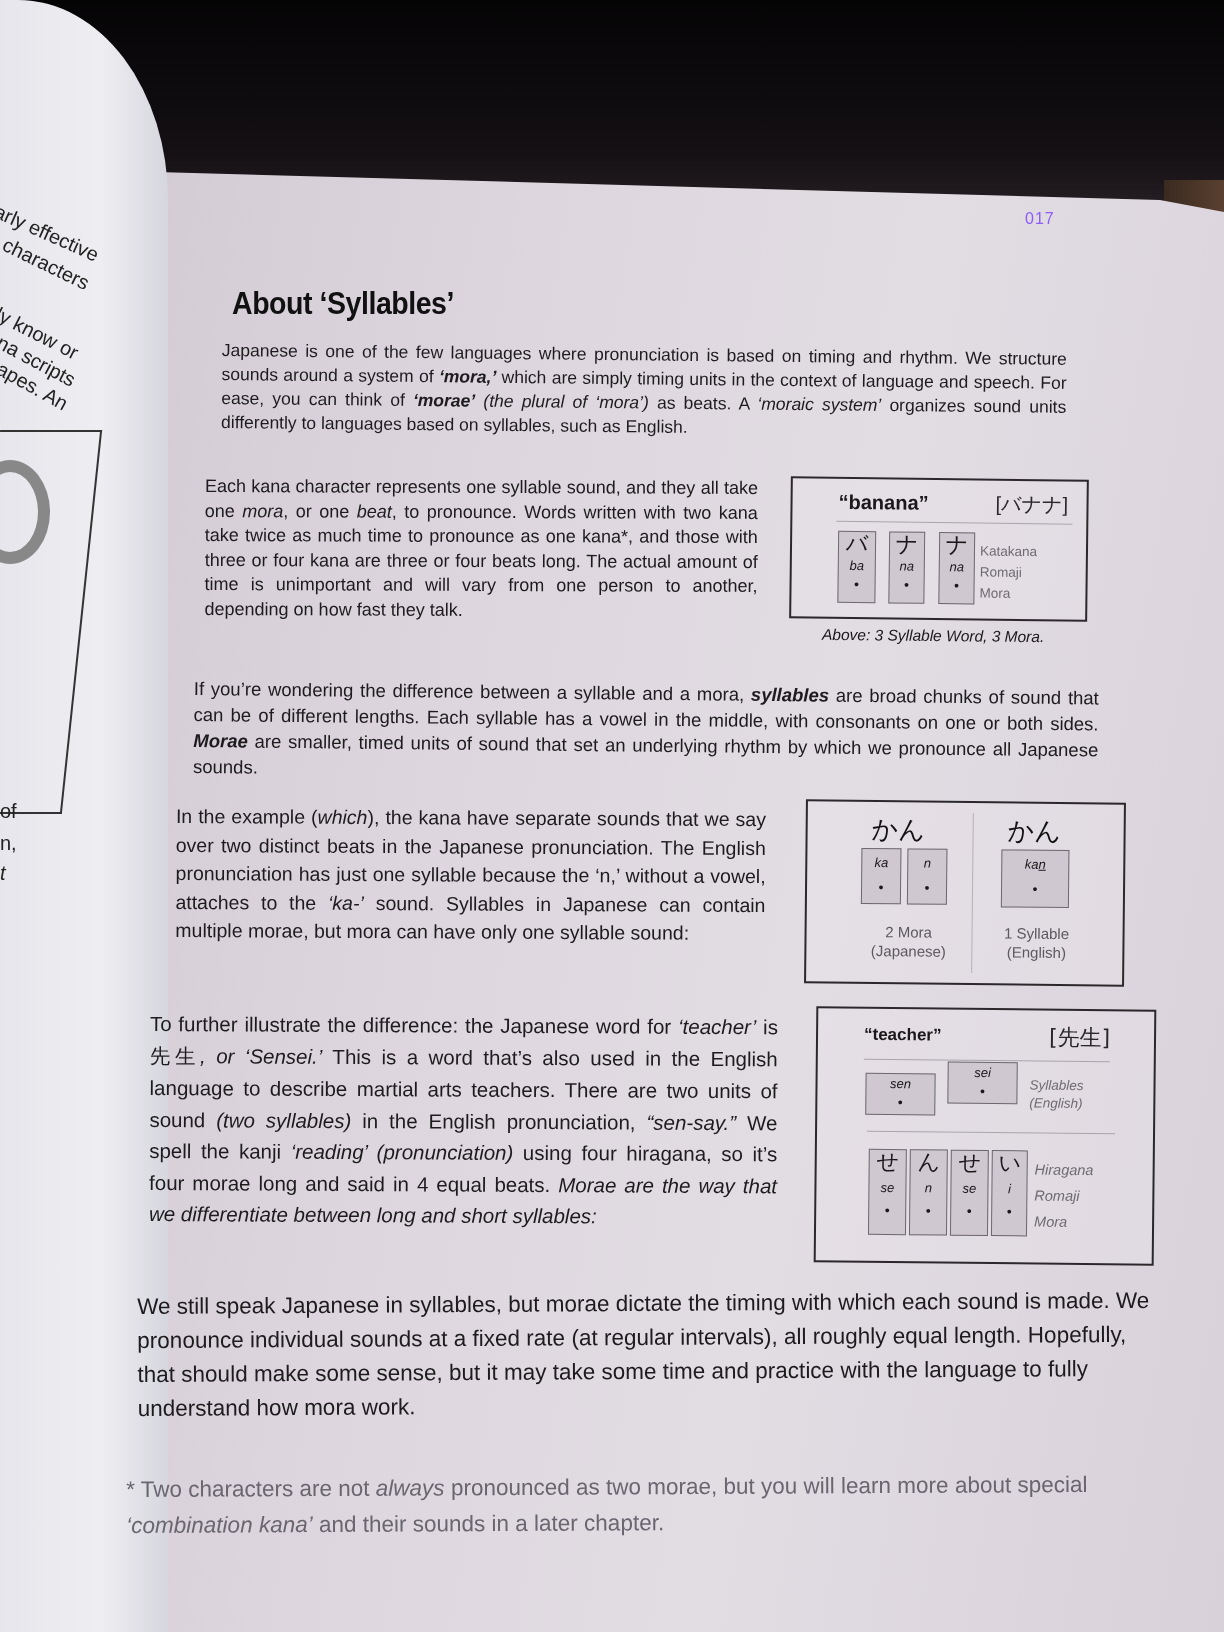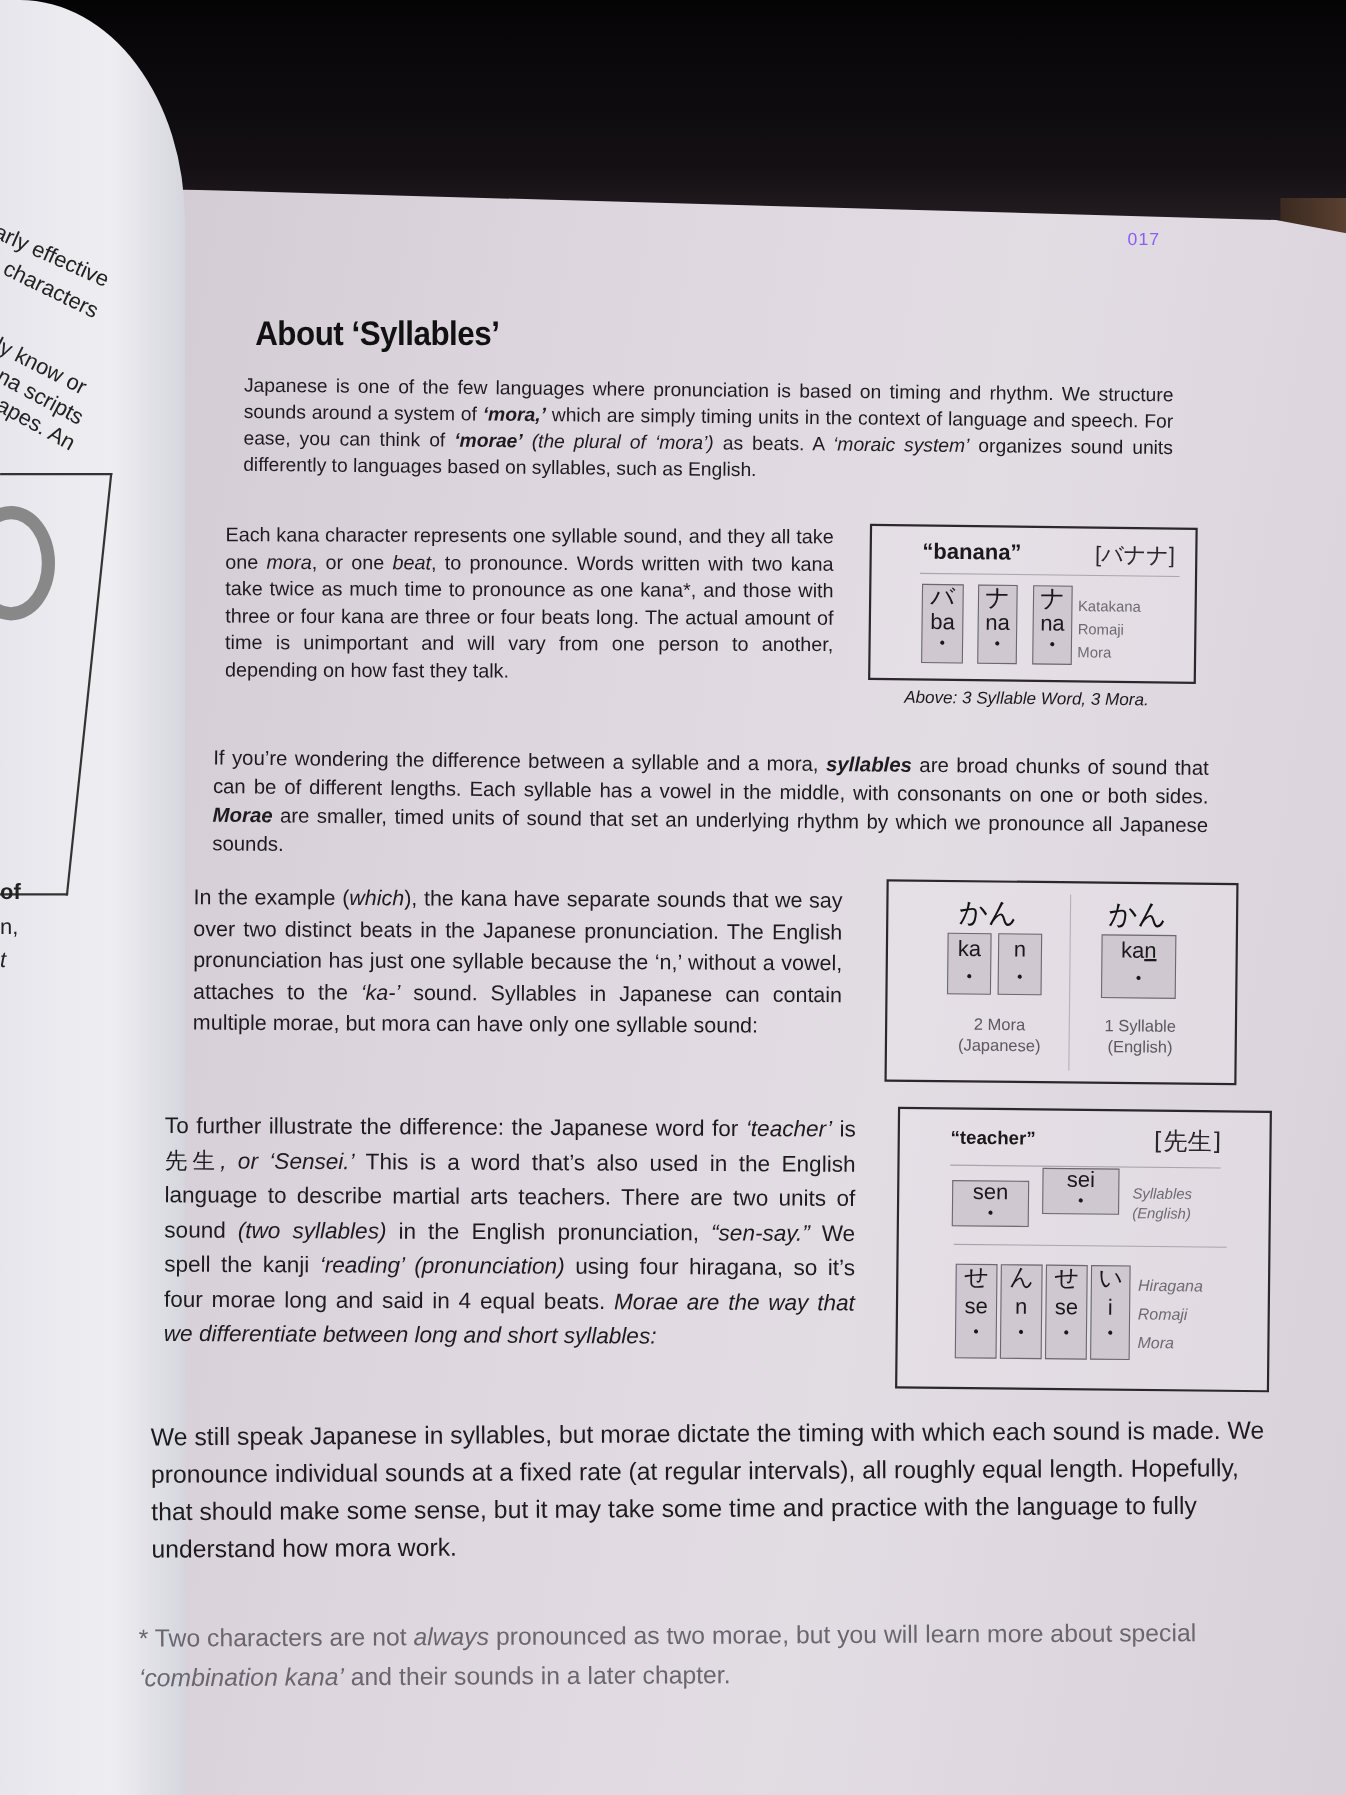--- a/index.html
+++ b/index.html
@@ -70,21 +70,21 @@
   .fig-teacher { left: 815px; top: 1008px; width: 336px; height: 252px; transform: rotate(0.6deg); }
 
   .fig-word { position: absolute; font-weight: bold; color: #1a181b; font-size: 20px; }
   .fig-kanji { position: absolute; color: #2a282b; font-size: 20px; margin-left: 27px; }
   .fig-rule { position: absolute; height: 1px; background: #aaa4ac; }
   .cell {
     position: absolute; border: 1.5px solid #6d6870; background: #cfc8d0;
     text-align: center; color: #1a181b;
   }
   .cell .kana { display: block; font-size: 22px; line-height: 24px; font-family: "DejaVu Sans", sans-serif; }
-  .cell .rom { display: block; font-size: 20px; line-height: 20px; text-align: center; }
+  .cell .rom { display: block; font-style: italic; font-size: 13px; line-height: 20px; text-align: center; }
   .cell .dot { display: block; font-size: 14px; line-height: 16px; }
   .row-label { position: absolute; color: #6e6a72; font-size: 13.5px; line-height: 21px; }
   .fig-caption { position: absolute; font-size: 15.5px; color: #1a181b; font-style: italic; }
 
   .kan-head { position: absolute; font-size: 26px; color: #111; font-family: "DejaVu Sans", sans-serif; }
   .kan-sub { position: absolute; color: #5c5860; font-size: 15px; text-align: center; line-height: 19px; }
   .kan-divider { position: absolute; width: 1px; background: #b5b0b8; }
   .underline { text-decoration: underline; }
 </style>
 </head>
@@ -96,21 +96,21 @@
 <div class="page"></div>
 
 <div class="left-page">
   <span class="lp-text" style="left:0px;top:200px;transform:rotate(24deg);">arly effective</span>
   <span class="lp-text" style="left:-6px;top:226px;transform:rotate(26deg);">e characters</span>
   <span class="lp-text" style="left:-4px;top:300px;transform:rotate(27deg);">dy know or</span>
   <span class="lp-text" style="left:-6px;top:326px;transform:rotate(28deg);">ana scripts</span>
   <span class="lp-text" style="left:-6px;top:352px;transform:rotate(29deg);">hapes. An</span>
   <div class="lp-box"></div>
   <div class="lp-ring"></div>
-  <span class="lp-text" style="left:0px;top:800px;font-weight:bold;">of</span>
+  <span class="lp-text" style="left:0px;top:800px;">of</span>
   <span class="lp-text" style="left:0px;top:832px;">n,</span>
   <span class="lp-text" style="left:0px;top:862px;font-style:italic;">t</span>
 </div>
 
 <div class="abs page-number">017</div>
 <div class="abs title">About ‘Syllables’</div>
 
 <div class="abs para p-intro justify">
   <p><span>Japanese is one of the few languages where pronunciation is based on timing and rhythm. We structure sounds around a system of </span><b><em>‘mora,’</em></b><span> which are simply timing units in the context of language and speech. For ease, you can think of </span><b><em>‘morae’</em></b><em> (the plural of ‘mora’)</em><span> as beats. A </span><em>‘moraic system’</em><span> organizes sound units differently to languages based on syllables, such as English.</span></p>
 </div>

